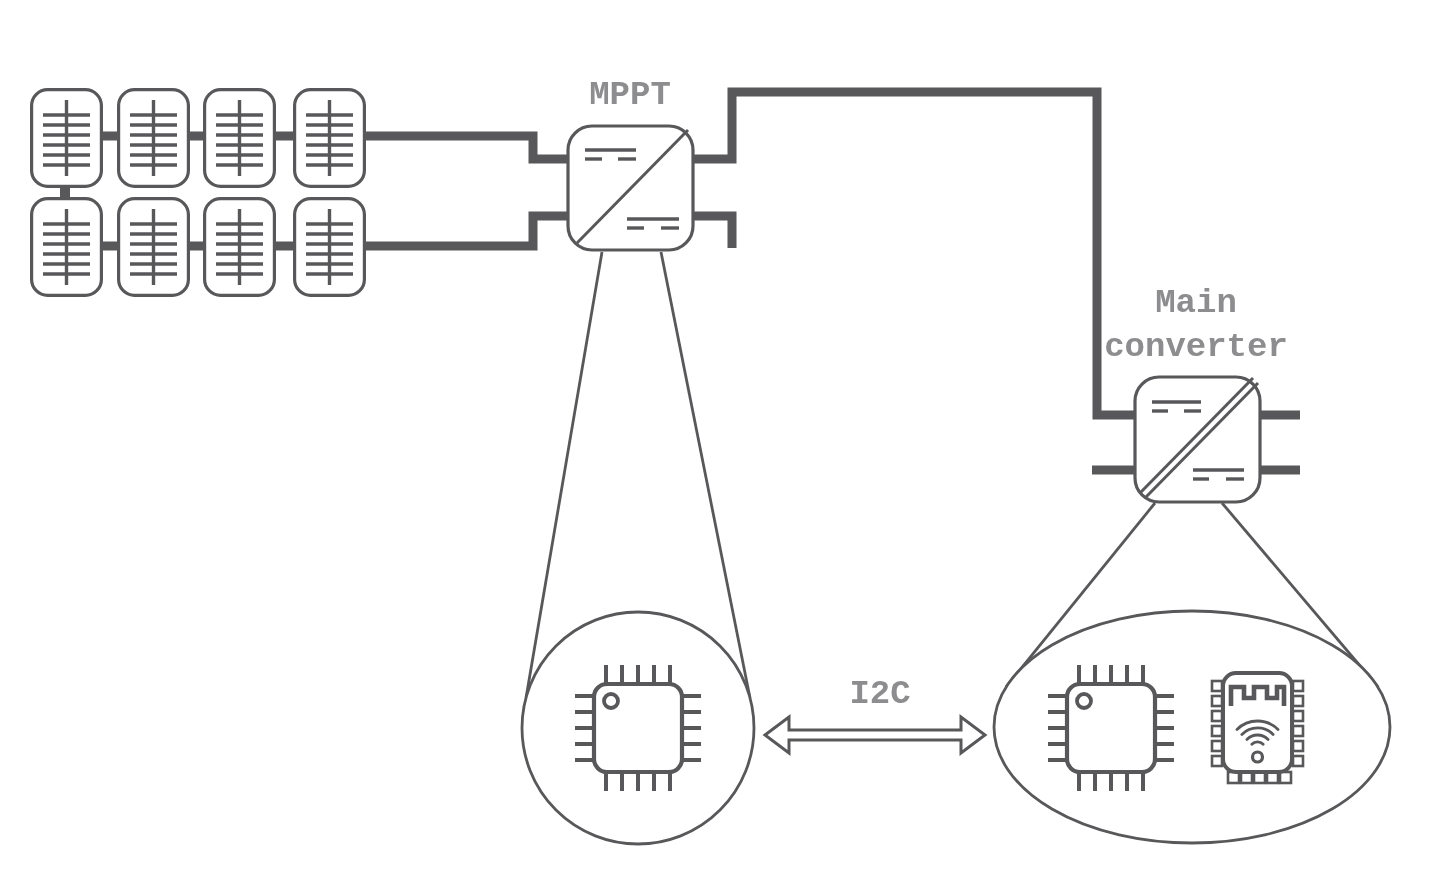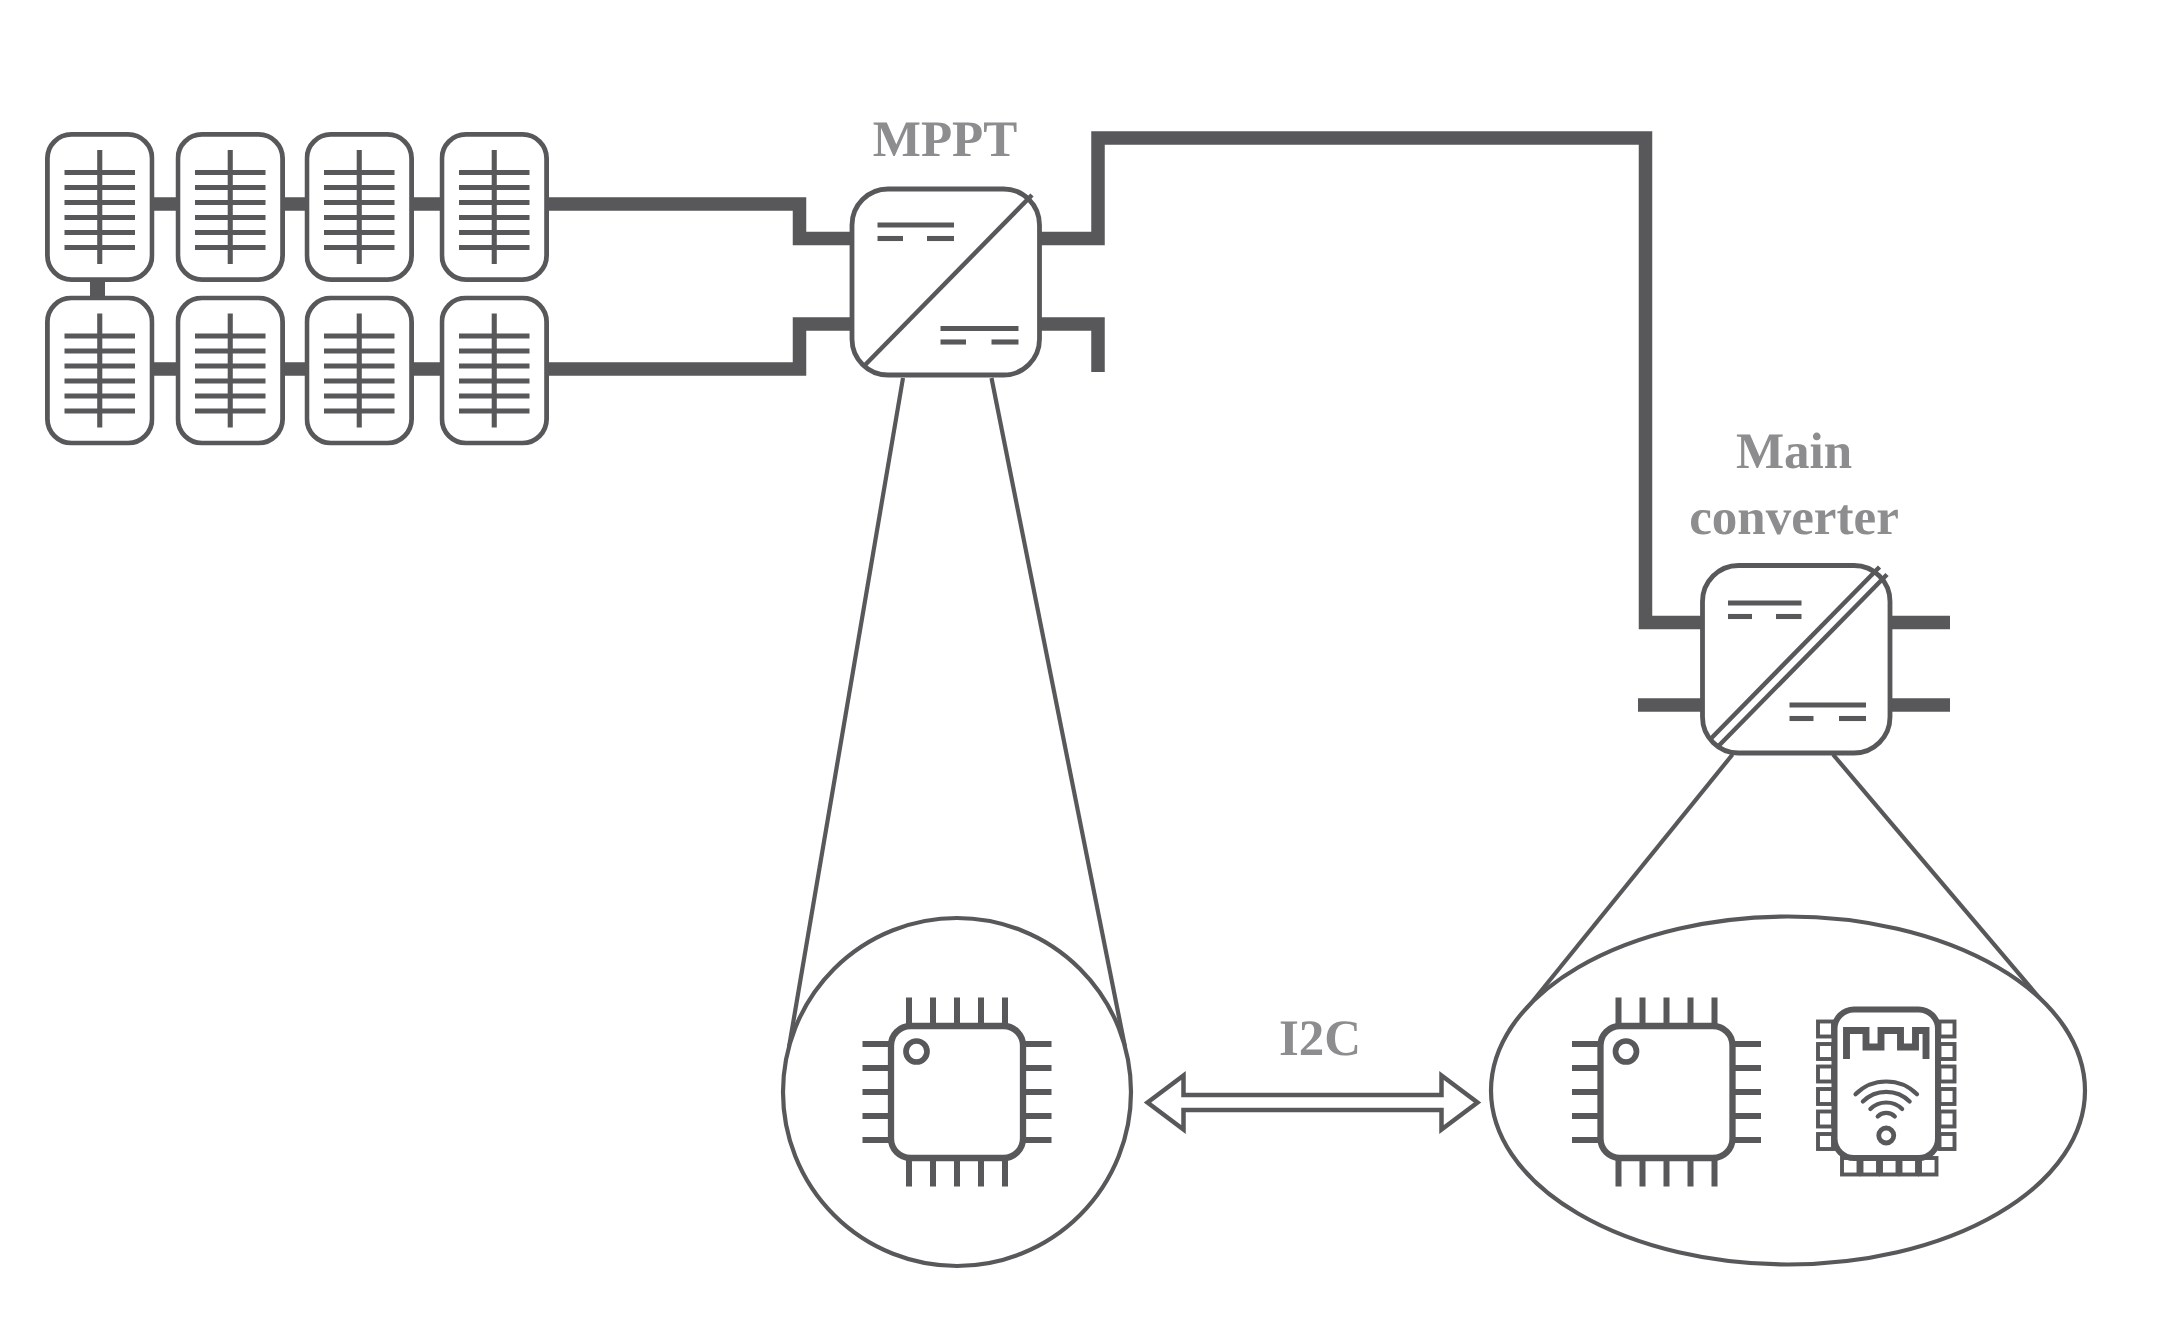--- a/index.html
+++ b/index.html
@@ -3,21 +3,21 @@
 <meta charset="utf-8">
 <style>
   :root{
     --ink:#58585B;
     --label:#8D8D8F;
     --bg:#FFFFFF;
   }
   html,body{margin:0;padding:0;background:var(--bg);}
   .stage{
     position:relative;width:1440px;height:864px;background:var(--bg);
-    font-family:Liberation Serif, serif;overflow:hidden;
+    font-family:Liberation Mono, monospace;overflow:hidden;
   }
   svg{display:block;}
   .wire{stroke:var(--ink);stroke-width:9;fill:none;stroke-linecap:butt;stroke-linejoin:miter;}
   .wire-thick{stroke:var(--ink);stroke-width:10;fill:none;}
   .outline{stroke:var(--ink);stroke-width:3.2;fill:#fff;}
   .thin{stroke:var(--ink);stroke-width:3;fill:none;}
   .sym{stroke:var(--ink);stroke-width:3.4;fill:none;stroke-linecap:butt;}
   .cone{stroke:var(--ink);stroke-width:2.8;fill:none;}
   .lens{stroke:var(--ink);stroke-width:2.8;fill:#fff;}
   .chip{stroke:var(--ink);fill:none;}

